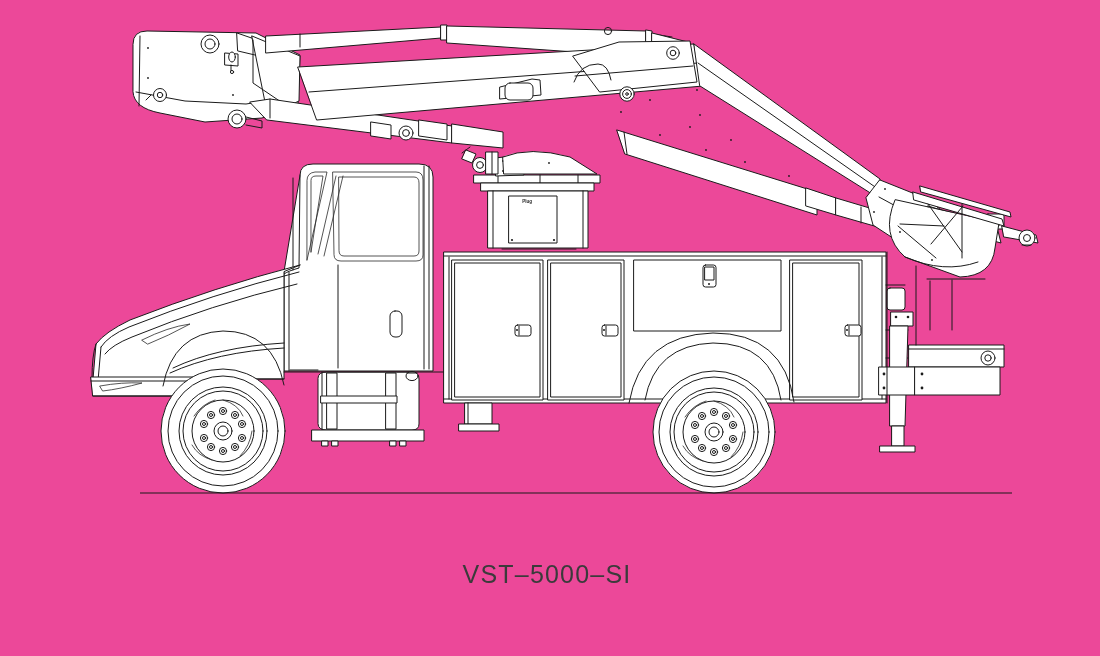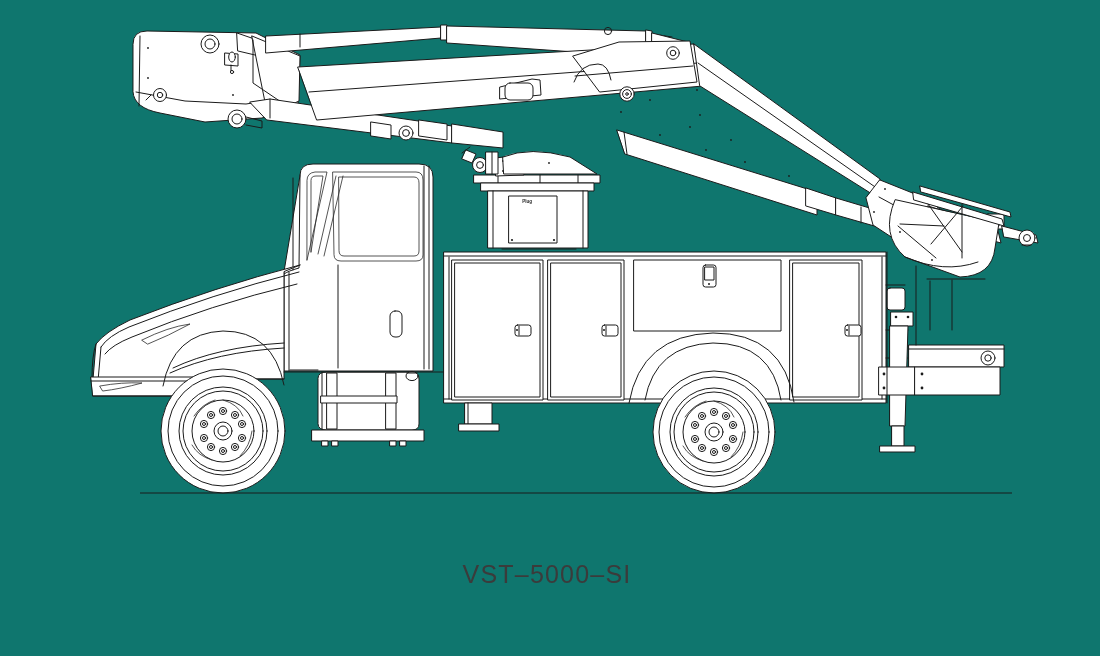--- a/index.html
+++ b/index.html
@@ -11,21 +11,21 @@
     width: 1100px;
     height: 656px;
     font-family: "Liberation Sans", sans-serif;
     overflow: hidden;
     position: relative;
   }
   #drawing-root {
     position: relative;
     width: 1100px;
     height: 656px;
-    background: #0f766e;
+    background: #ec4899;
   }
   svg#vehicle-drawing {
     display: block;
     width: 1100px;
     height: 656px;
   }
   .ln {
     fill: none;
     stroke: #1b1b1b;
     stroke-width: 1;

